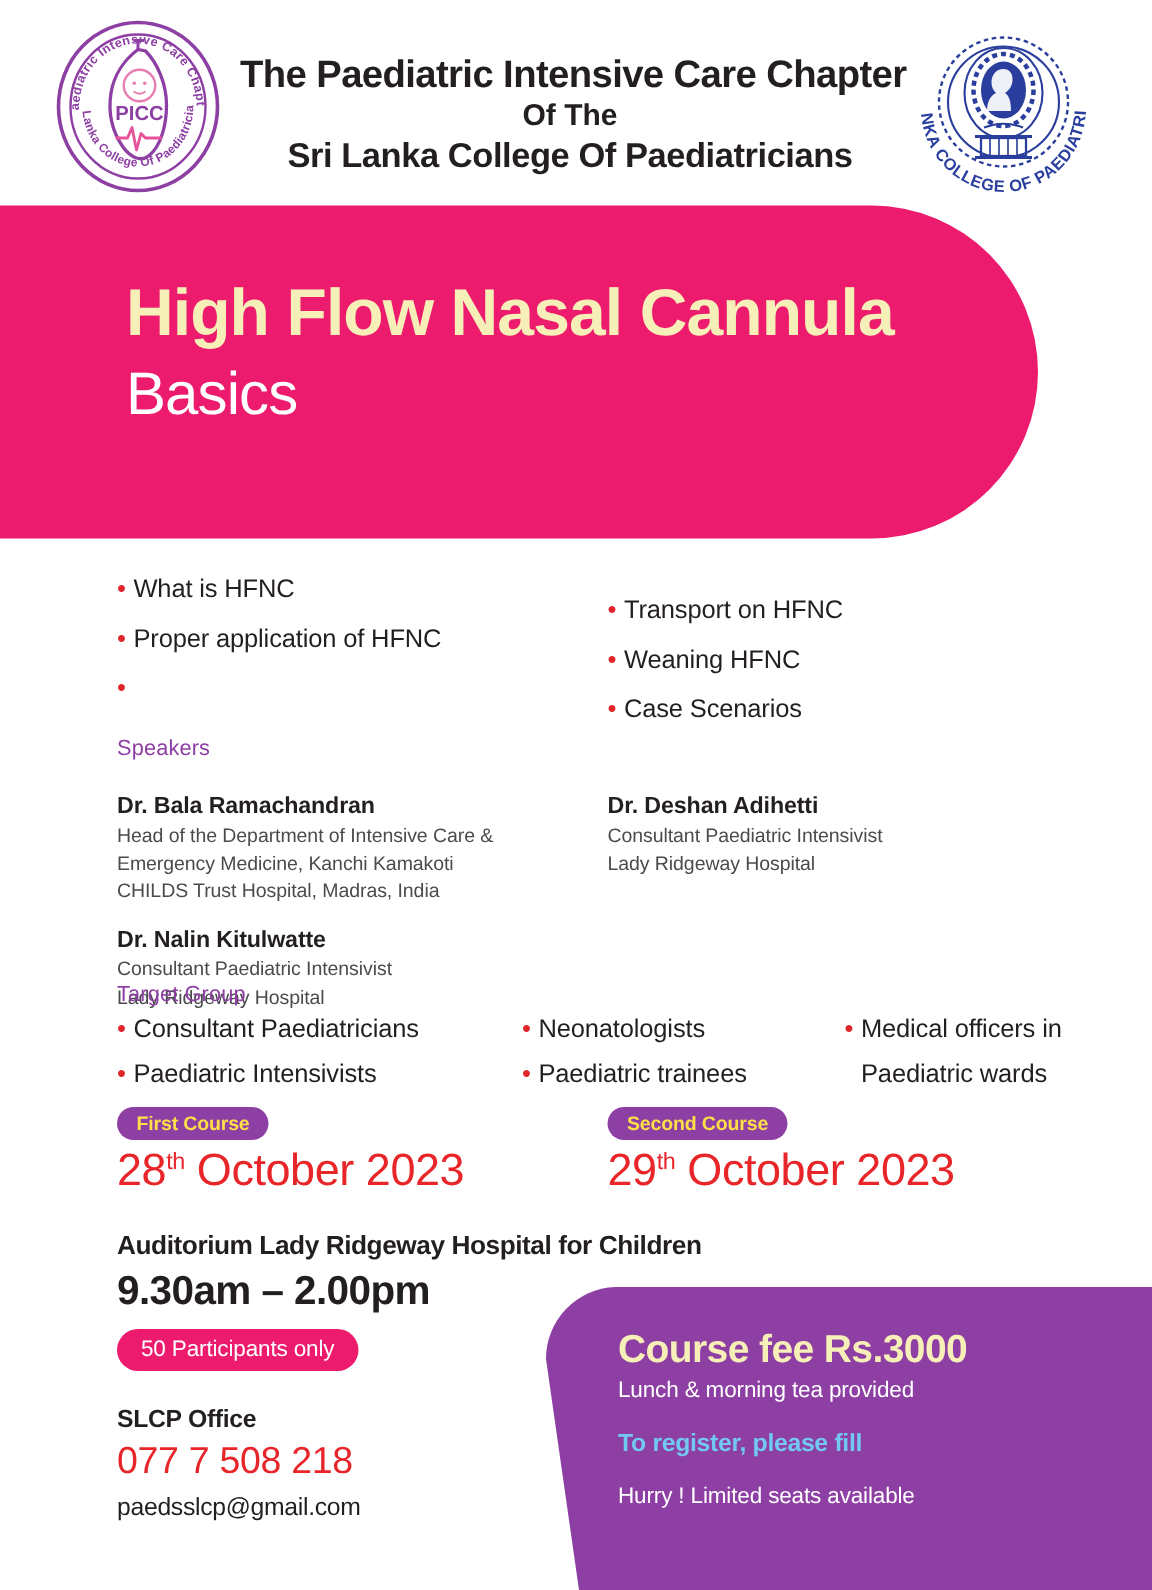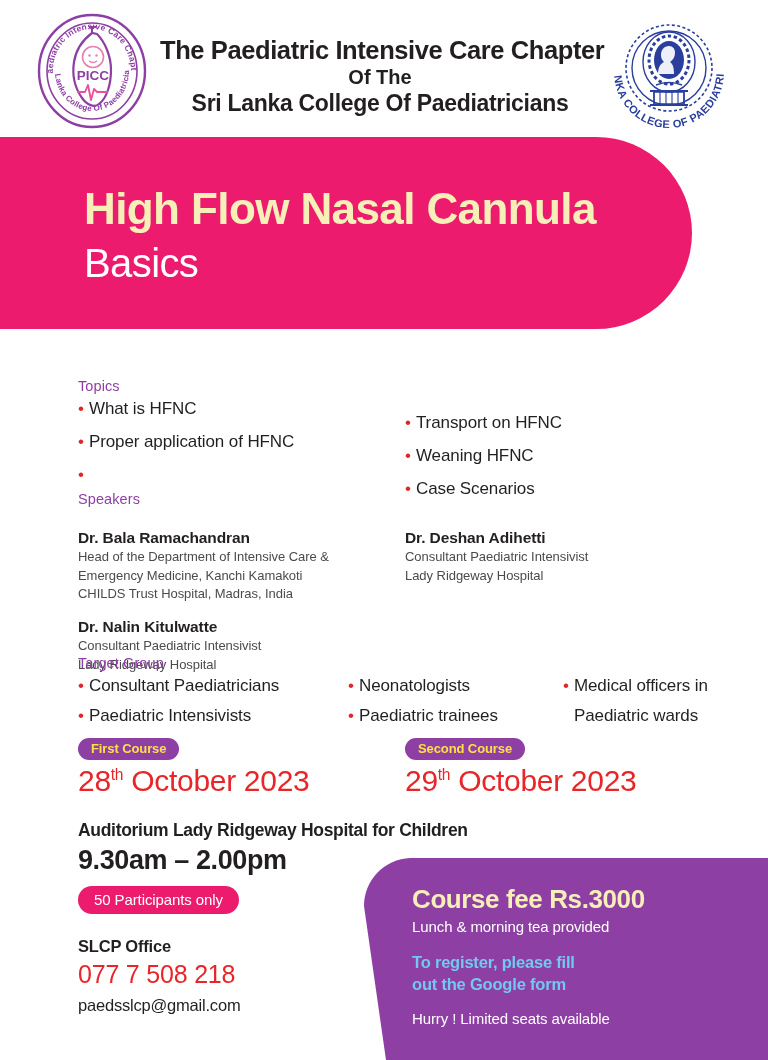--- a/index.html
+++ b/index.html
@@ -58,21 +58,21 @@
     letter-spacing: -0.3px;
     color: #231f20;
     line-height: 1.2;
     white-space: nowrap;
   }
 
   
   .banner {
     position: absolute;
     left: 0; top: 137px;
-    width: 692px; height: 192px;
+    width: 692px; height: 222px;
     background: #ec1b6d;
     border-radius: 0 112px 112px 0;
   }
   .banner-inner {
     position: absolute;
     left: 84px; top: 44px;
     width: 600px;
   }
   .banner-l1, .banner-l2 {
     color: #f7efb8;
@@ -346,21 +346,20 @@
 </div>
 
 <div class="banner">
   <div class="banner-inner">
     <div class="banner-l1">High Flow Nasal Cannula</div>
     <div class="banner-l3">Basics</div>
   </div>
 </div>
 
 <div class="topics">
-  <div class="sect-head">Topics</div>
   <div class="topics-cols">
     <div class="topics-col-a">
       <div class="bullet-row">
         <span class="bullet-dot">•</span>
         <span class="bullet-text">What is HFNC</span>
       </div>
       <div class="bullet-row">
         <span class="bullet-dot">•</span>
         <span class="bullet-text">Proper application of HFNC</span>
       </div>
@@ -471,17 +470,16 @@
 
 <div class="fee-panel">
   <svg class="fee-shape" width="404" height="202" viewBox="0 0 404 202">
     <path d="M 46,0 L 404,0 L 404,202 L 22,202 L 0,48 A 48,48 0 0 1 46,0 Z" fill="#8e3fa4"></path>
   </svg>
   <div class="fee-inner">
     <div class="fee-title">Course fee Rs.3000</div>
     <div class="fee-sub">Lunch &amp; morning tea provided</div>
     <div class="fee-register">
       <div>To register, please fill</div>
-      <div>out the Google form</div>
     </div>
     <div class="fee-hurry">Hurry ! Limited seats available</div>
   </div>
 </div>
 
 </body></html>

